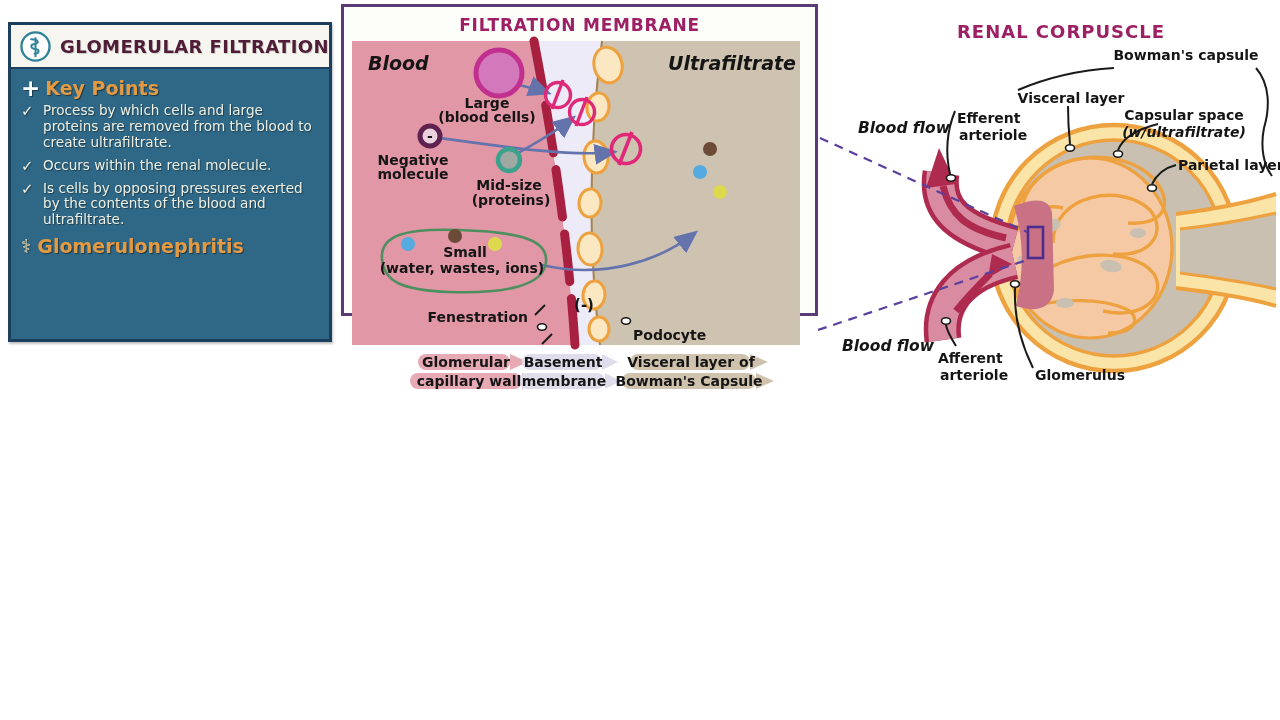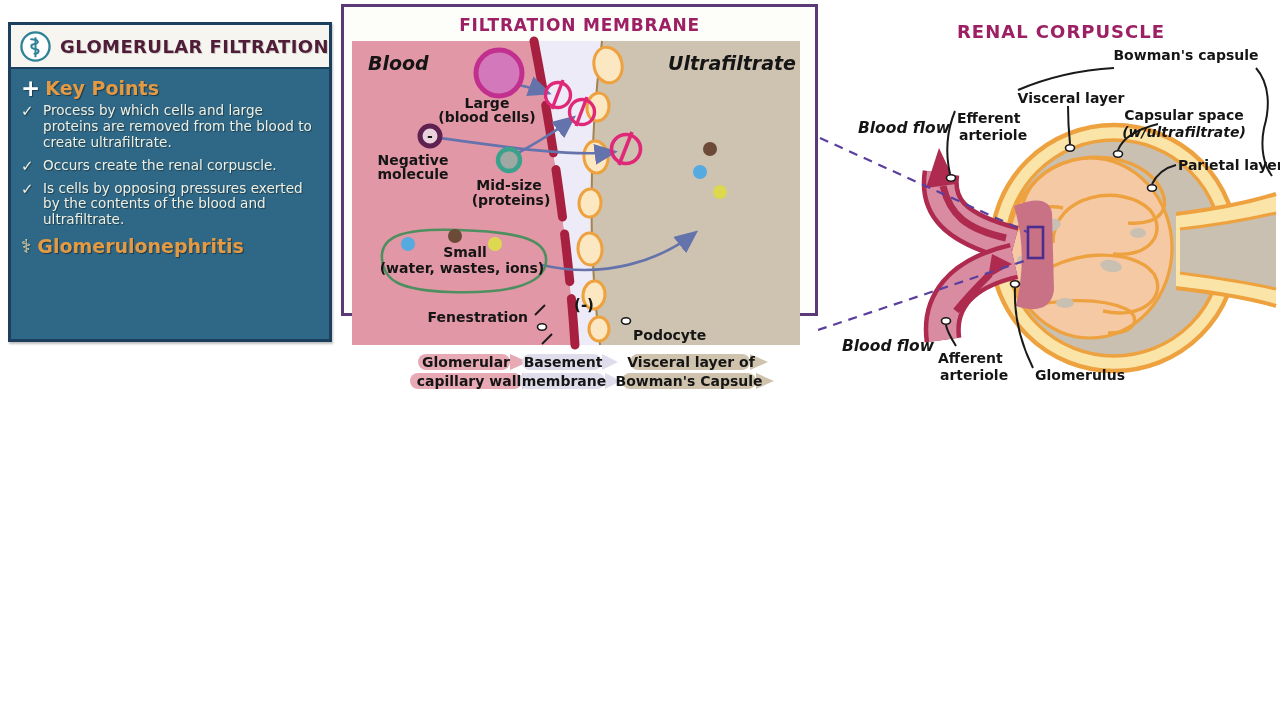--- a/index.html
+++ b/index.html
@@ -60,21 +60,21 @@
         <span class="kp-plus">+</span>
         <span class="kp-label">Key Points</span>
       </div>
       <ul>
         <li>
           <span class="chk">✓</span>
           <span>Process by which cells and large proteins are removed from the blood to create ultrafiltrate.</span>
         </li>
         <li>
           <span class="chk">✓</span>
-          <span>Occurs create the renal corpuscle.</span>
+          <span>Occurs within the renal molecule.</span>
         </li>
         <li>
           <span class="chk">✓</span>
           <span>Is cells by opposing pressures exerted by the contents of the blood and ultrafiltrate.</span>
         </li>
       </ul>
       <div class="cond-head">
         <span class="cond-snake">⚕</span>
         <span class="cond-label">Glomerulonephritis</span>
       </div>

